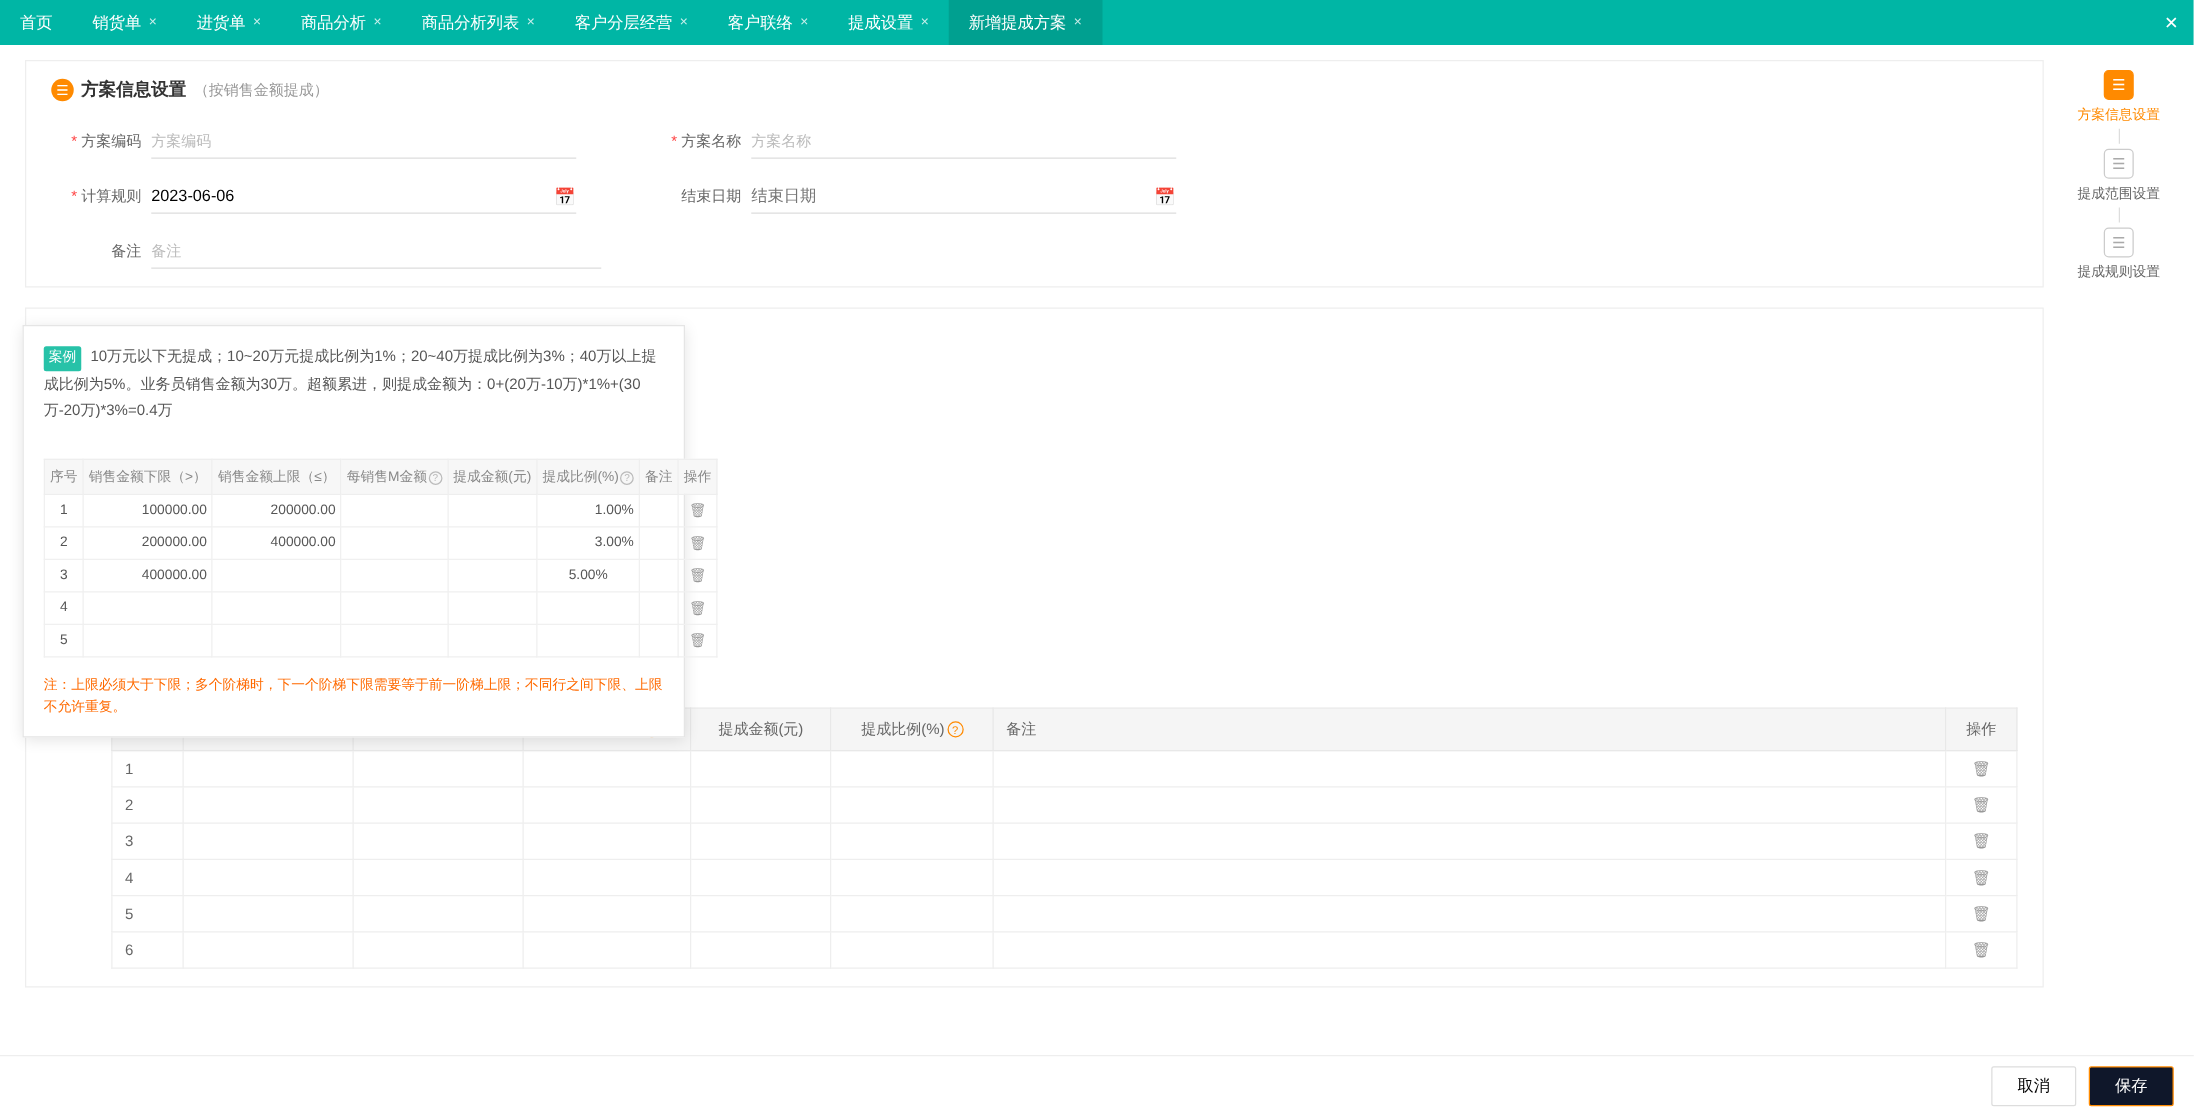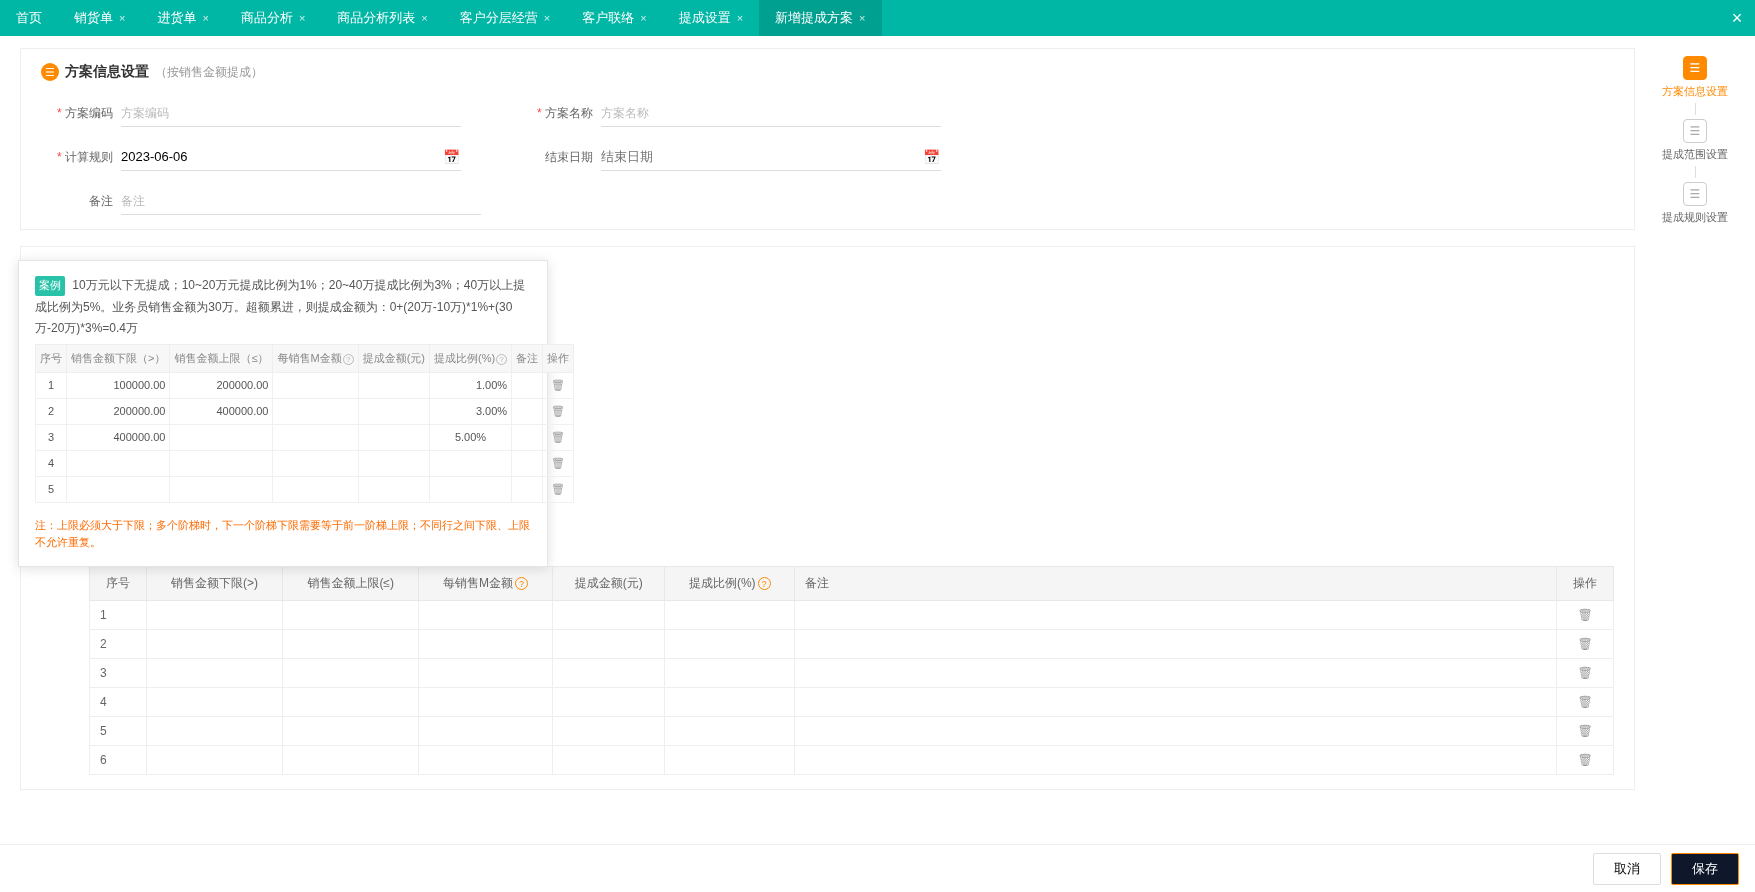--- a/index.html
+++ b/index.html
@@ -51,21 +51,21 @@
 .side-step.active span.lbl { color: #ff8a00; }
 .side-line { width: 1px; height: 12px; background: #ddd; }
 .side-ic.gray { border-color: #ccc; color: #aaa; }
 
 .footer-bar { position: fixed; bottom: 0; left: 0; right: 0; height: 48px; background: #fff; border-top: 1px solid #eee; display: flex; align-items: center; justify-content: flex-end; padding: 16px 16px; gap: 10px; }
 .btn { padding: 6px 20px; font-size: 13px; border-radius: 2px; cursor: pointer; border: 1px solid #ddd; background: #fff; }
 .btn.primary { background: #0f172a; color: #fff; border-color: #ff8a00; }
 
 .popover { position: absolute; left: 18px; top: 260px; width: 530px; background: #fff; border: 1px solid #e5e5e5; box-shadow: 0 2px 12px rgba(0,0,0,0.12); padding: 14px 16px; z-index: 100; }
 .pop-title { font-size: 13px; font-weight: 600; margin-bottom: 10px; }
-.pop-example { font-size: 12px; color: #555; line-height: 1.8; margin-bottom: 4px; }
+.pop-example { font-size: 12px; color: #555; line-height: 1.8; margin-bottom: 27px; }
 .ex-tag { display: inline-block; background: #27c2a8; color: #fff; padding: 0 4px; font-size: 11px; margin-right: 4px; border-radius: 2px; }
 .pop-table { width: 100%; border-collapse: collapse; font-size: 11px; }
 .pop-table th { background: #f7f7f7; color: #888; font-weight: normal; padding: 6px 4px; border: 1px solid #eee; white-space: nowrap; }
 .pop-table td { border: 1px solid #f0f0f0; padding: 6px 4px; text-align: center; color: #555; }
 .pop-note { color: #ff6a00; font-size: 11px; margin-top: 14px; line-height: 1.6; }
 .q-small { display: inline-block; width: 11px; height: 11px; border: 1px solid #bbb; border-radius: 50%; color: #bbb; font-size: 8px; text-align: center; line-height: 10px; margin-left: 1px; }
 </style>
 </head>
 <body>
 

